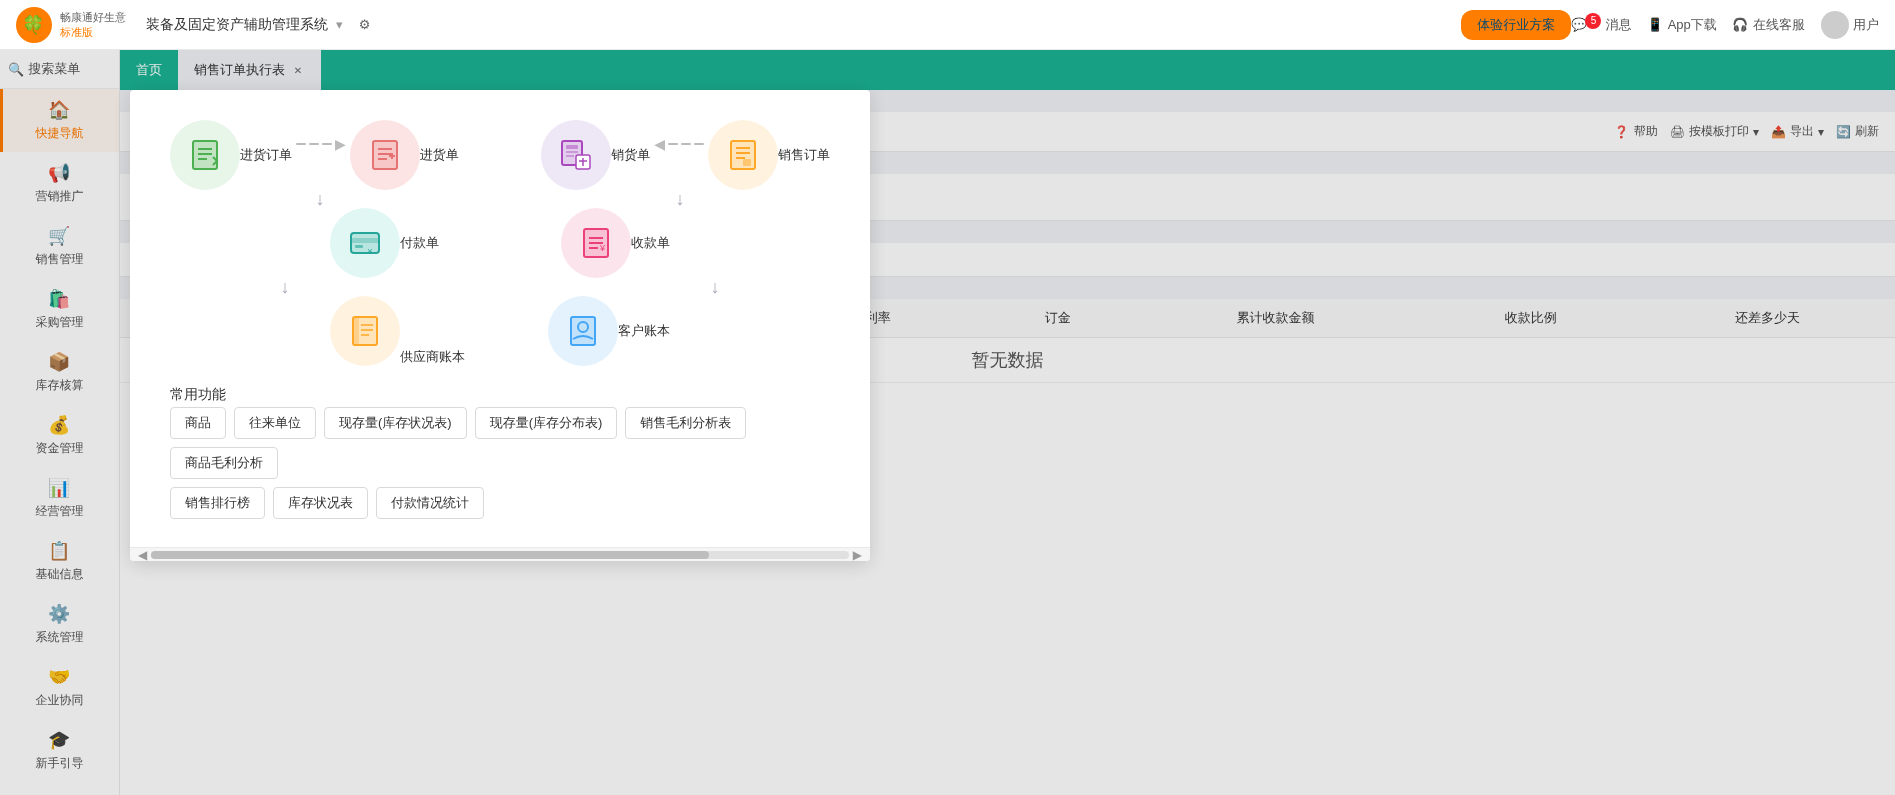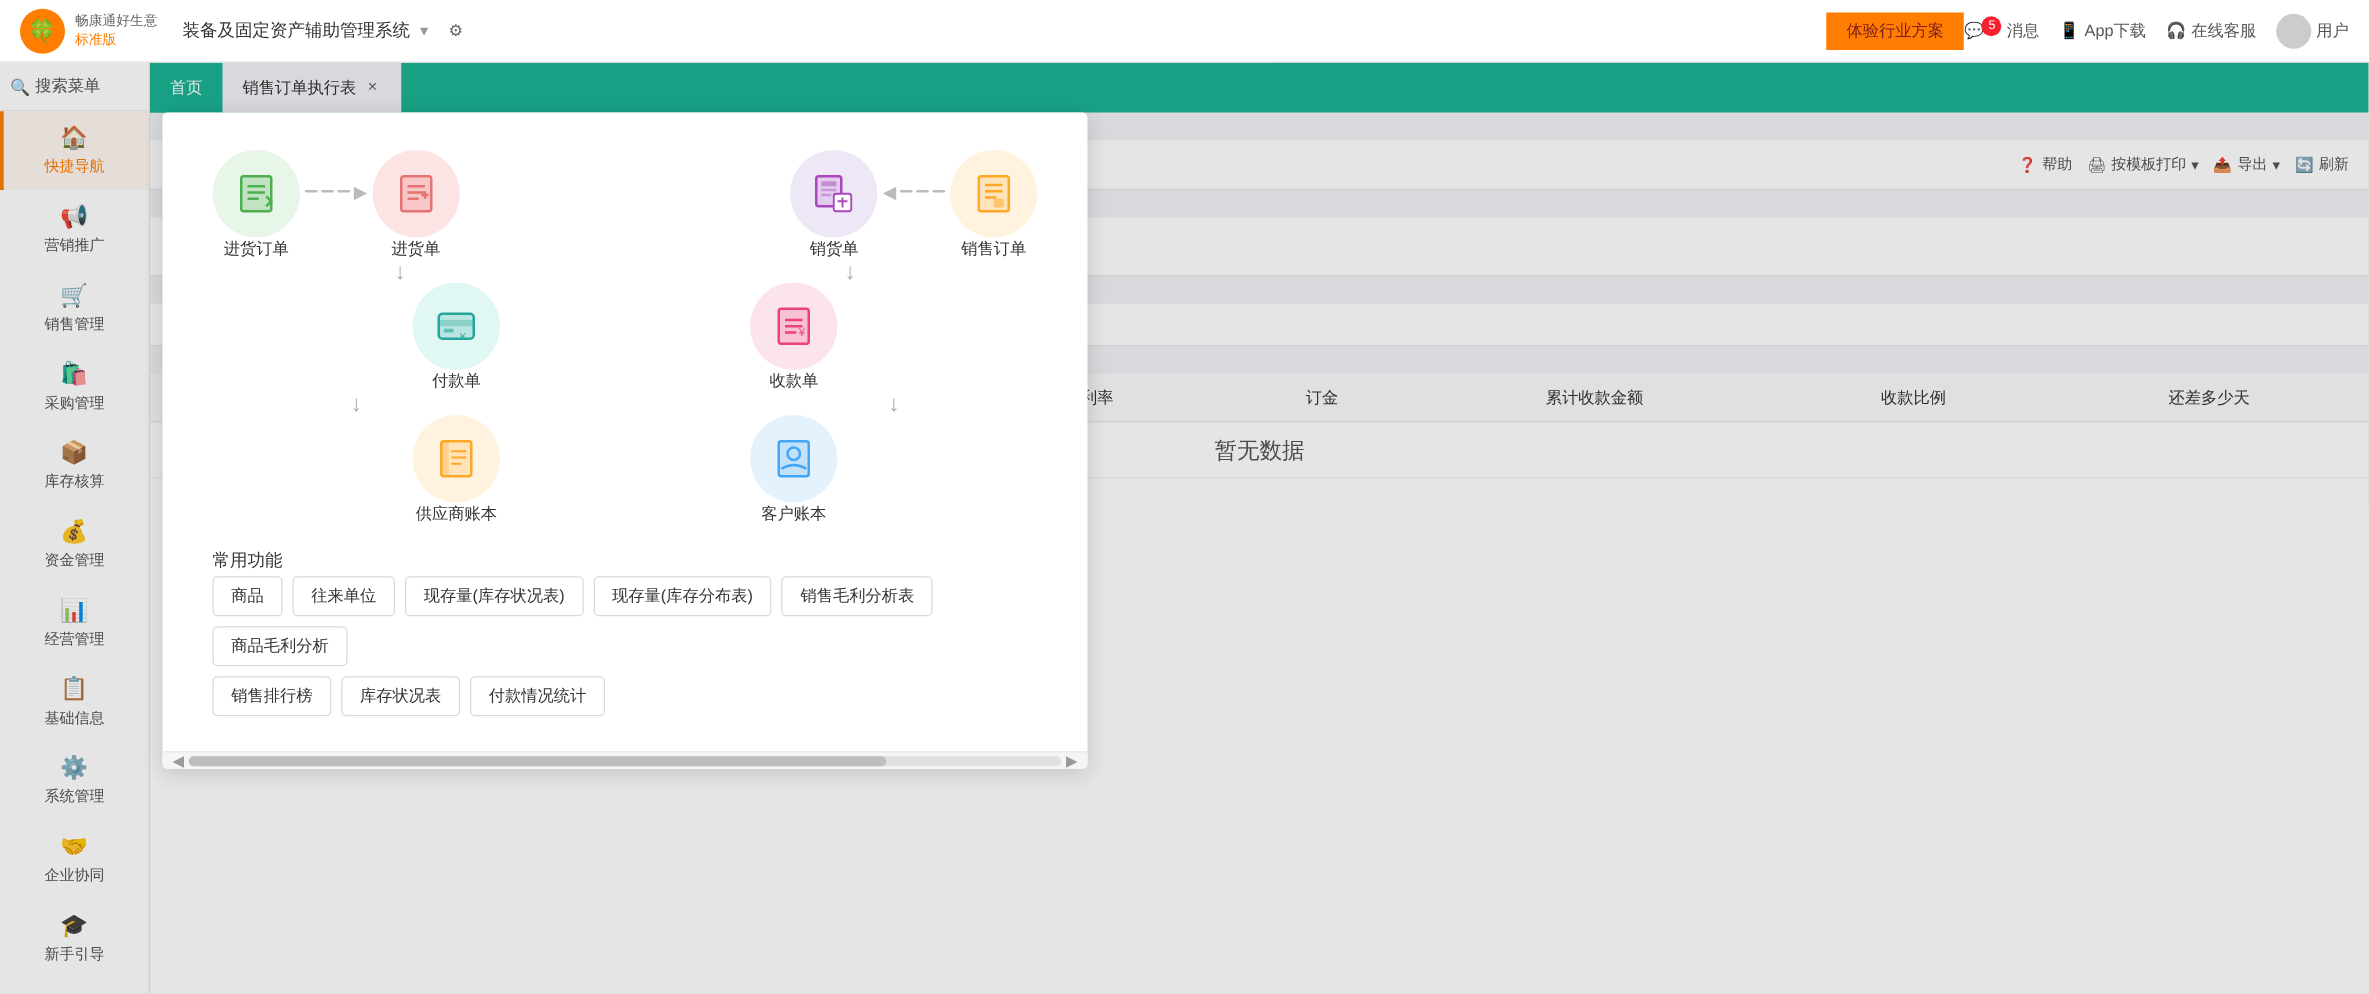--- a/index.html
+++ b/index.html
@@ -36,23 +36,23 @@
       display: flex;
       align-items: center;
       gap: 8px;
       margin-left: 10px;
     }
     .app-title-text { font-size: 14px; color: #333; font-weight: 500; }
     .title-dropdown { color: #999; cursor: pointer; }
     .settings-icon { width: 28px; height: 28px; display: flex; align-items: center; justify-content: center; color: #666; cursor: pointer; }
     .experience-btn {
       background: #ff7d00;
-      color: #7f1d1d;
+      color: #0c4a6e;
       border: none;
-      border-radius: 0;
+      border-radius: 12px;
       padding: 6px 16px;
       cursor: pointer;
       font-size: 13px;
     }
     .header-right {
       display: flex;
       align-items: center;
       gap: 16px;
       margin-left: auto;
     }
@@ -344,21 +344,21 @@
     }
     .scrollbar-thumb {
       position: absolute;
       left: 0;
       width: 80%;
       height: 8px;
       background: #bdbdbd;
       border-radius: 4px;
     }
     .scroll-arrow { color: #999; cursor: pointer; font-size: 12px; padding: 0 4px; }
-    .flow-col { display: flex; flex-direction: column; align-items: center; }
+    .flow-col { display: flex; flex-direction: row; align-items: center; }
     .d { width: 10px; height: 2px; background: #bbb; border-radius: 1px; }
   </style>
 </head>
 <body>
 
 <div class="top-header">
   <div class="logo-area">
     <div class="logo-icon">🍀</div>
     <div class="logo-text">
       <span>畅康通好生意</span>
@@ -656,21 +656,21 @@
       </div>
       <div style="flex:1;"></div>
       <div style="width:230px; display:flex; justify-content:center;">
         <span style="color:#aab; font-size:18px; line-height:1;">↓</span>
       </div>
     </div>
 
     <div style="display:flex; align-items:center; margin-bottom:20px;">
       <div style="width:0px;"></div>
 
-      <div class="flow-col" style="margin-left:160px;">
+      <div class="flow-col" style="margin-left:160px;align-items:flex-end;">
         <div class="flow-circle orange2">
           <svg width="36" height="36" viewBox="0 0 36 36" fill="none">
             <rect x="6" y="4" width="24" height="28" rx="2" fill="#ffcc80" opacity="0.4"></rect>
             <rect x="6" y="4" width="24" height="28" rx="2" stroke="#ffa726" stroke-width="2" fill="none"></rect>
             <rect x="6" y="4" width="6" height="28" rx="1" fill="#ffa726" opacity="0.3"></rect>
             <line x1="14" y1="12" x2="26" y2="12" stroke="#ffa726" stroke-width="1.5"></line>
             <line x1="14" y1="17" x2="26" y2="17" stroke="#ffa726" stroke-width="1.5"></line>
             <line x1="14" y1="22" x2="22" y2="22" stroke="#ffa726" stroke-width="1.5"></line>
           </svg>
         </div>

